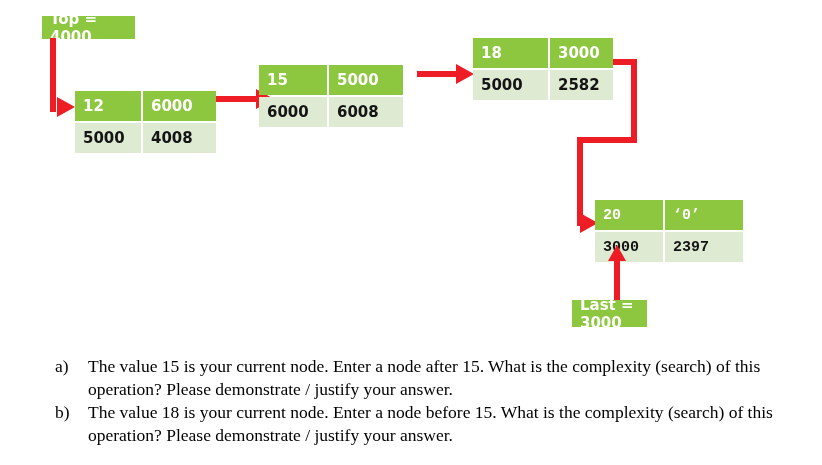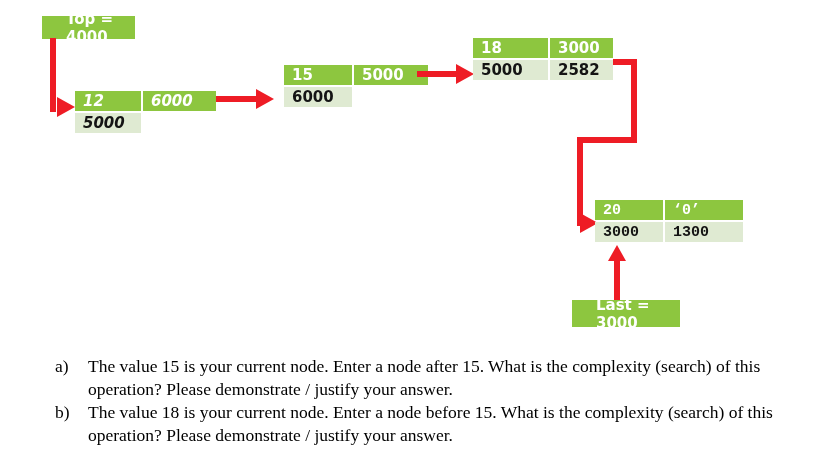--- a/index.html
+++ b/index.html
@@ -5,29 +5,29 @@
   html,body { margin:0; padding:0; background:#ffffff; }
   .canvas {
     position:relative; width:822px; height:465px; background:#ffffff;
     font-family:"DejaVu Sans","Liberation Sans",sans-serif; overflow:hidden;
   }
 
   
   .plabel {
     position:absolute; background:#8dc63f; color:#ffffff;
     font-weight:bold; font-size:15px;
-    display:flex; align-items:center; padding-left:24px; box-sizing:border-box;
+    display:flex; align-items:center; padding-left:8px; box-sizing:border-box;
   }
   .plabel.top  { left:42px;  top:16px;  width:93px; height:23px; }
-  .plabel.last { left:572px; top:300px; width:108px; height:27px; }
+  .plabel.last { left:572px; top:300px; width:75px; height:27px; }
 
   
   .node { position:absolute; display:grid; grid-gap:2px; }
   .cell {
-    font-weight:bold; font-size:15px; height:20px;
+    font-weight:bold; font-size:15px; height:30px;
     display:flex; align-items:center; padding-left:8px; box-sizing:content-box;
   }
   .cell.head { background:#8dc63f; color:#ffffff; }
   .cell.brow { background:#dfead2; color:#141414; }
 
   
   .seg { position:absolute; background:#ee1c25; }
   .arr-r {
     position:absolute; width:0; height:0;
     border-top:10px solid transparent; border-bottom:10px solid transparent;
@@ -54,35 +54,37 @@
 
 <div class="canvas">
 
   <div class="plabel top">Top = 4000</div>
 
   <div>
     <div class="seg" style="left:50px; top:38px; width:6px; height:74px;"></div>
     <div class="arr-r" style="left:57px; top:97px;"></div>
   </div>
 
-  <div class="node" style="left:75px; top:91px; grid-template-columns:66px 73px;font-style:italic;">
+  <div class="node" style="left:75px; top:91px; grid-template-columns:66px 73px;">
     <div class="cell head">12</div>
     <div class="cell head">6000</div>
     <div class="cell brow">5000</div>
+    <div class="cell brow">4008</div>
   </div>
 
   <div>
     <div class="seg" style="left:216px; top:96px; width:42px; height:6px;"></div>
     <div class="arr-r" style="left:256px; top:89px;"></div>
   </div>
 
-  <div class="node" style="left:284px; top:65px; grid-template-columns:68px 74px;">
+  <div class="node" style="left:259px; top:65px; grid-template-columns:68px 74px;">
     <div class="cell head">15</div>
     <div class="cell head">5000</div>
     <div class="cell brow">6000</div>
+    <div class="cell brow">6008</div>
   </div>
 
   <div>
     <div class="seg" style="left:417px; top:71px; width:41px; height:6px;"></div>
     <div class="arr-r" style="left:456px; top:64px;"></div>
   </div>
 
   <div class="node" style="left:473px; top:38px; grid-template-columns:75px 63px;">
     <div class="cell head">18</div>
     <div class="cell head">3000</div>
@@ -95,21 +97,21 @@
     <div class="seg" style="left:631px; top:59px;  width:6px;  height:84px;"></div>
     <div class="seg" style="left:580px; top:137px; width:57px; height:6px;"></div>
     <div class="seg" style="left:577px; top:137px; width:6px;  height:89px;"></div>
     <div class="arr-r" style="left:580px; top:213px;"></div>
   </div>
 
   <div class="node" style="left:595px; top:200px; grid-template-columns:68px 78px;font-family:Liberation Mono, monospace;">
     <div class="cell head">20</div>
     <div class="cell head">‘0’</div>
     <div class="cell brow">3000</div>
-    <div class="cell brow">1300</div>
+    <div class="cell brow">2397</div>
   </div>
 
   <div>
     <div class="seg" style="left:614px; top:257px; width:6px; height:45px;"></div>
     <div class="arr-up" style="left:608px; top:245px;"></div>
   </div>
 
   <div class="plabel last">Last = 3000</div>
 
   <div class="questions">

